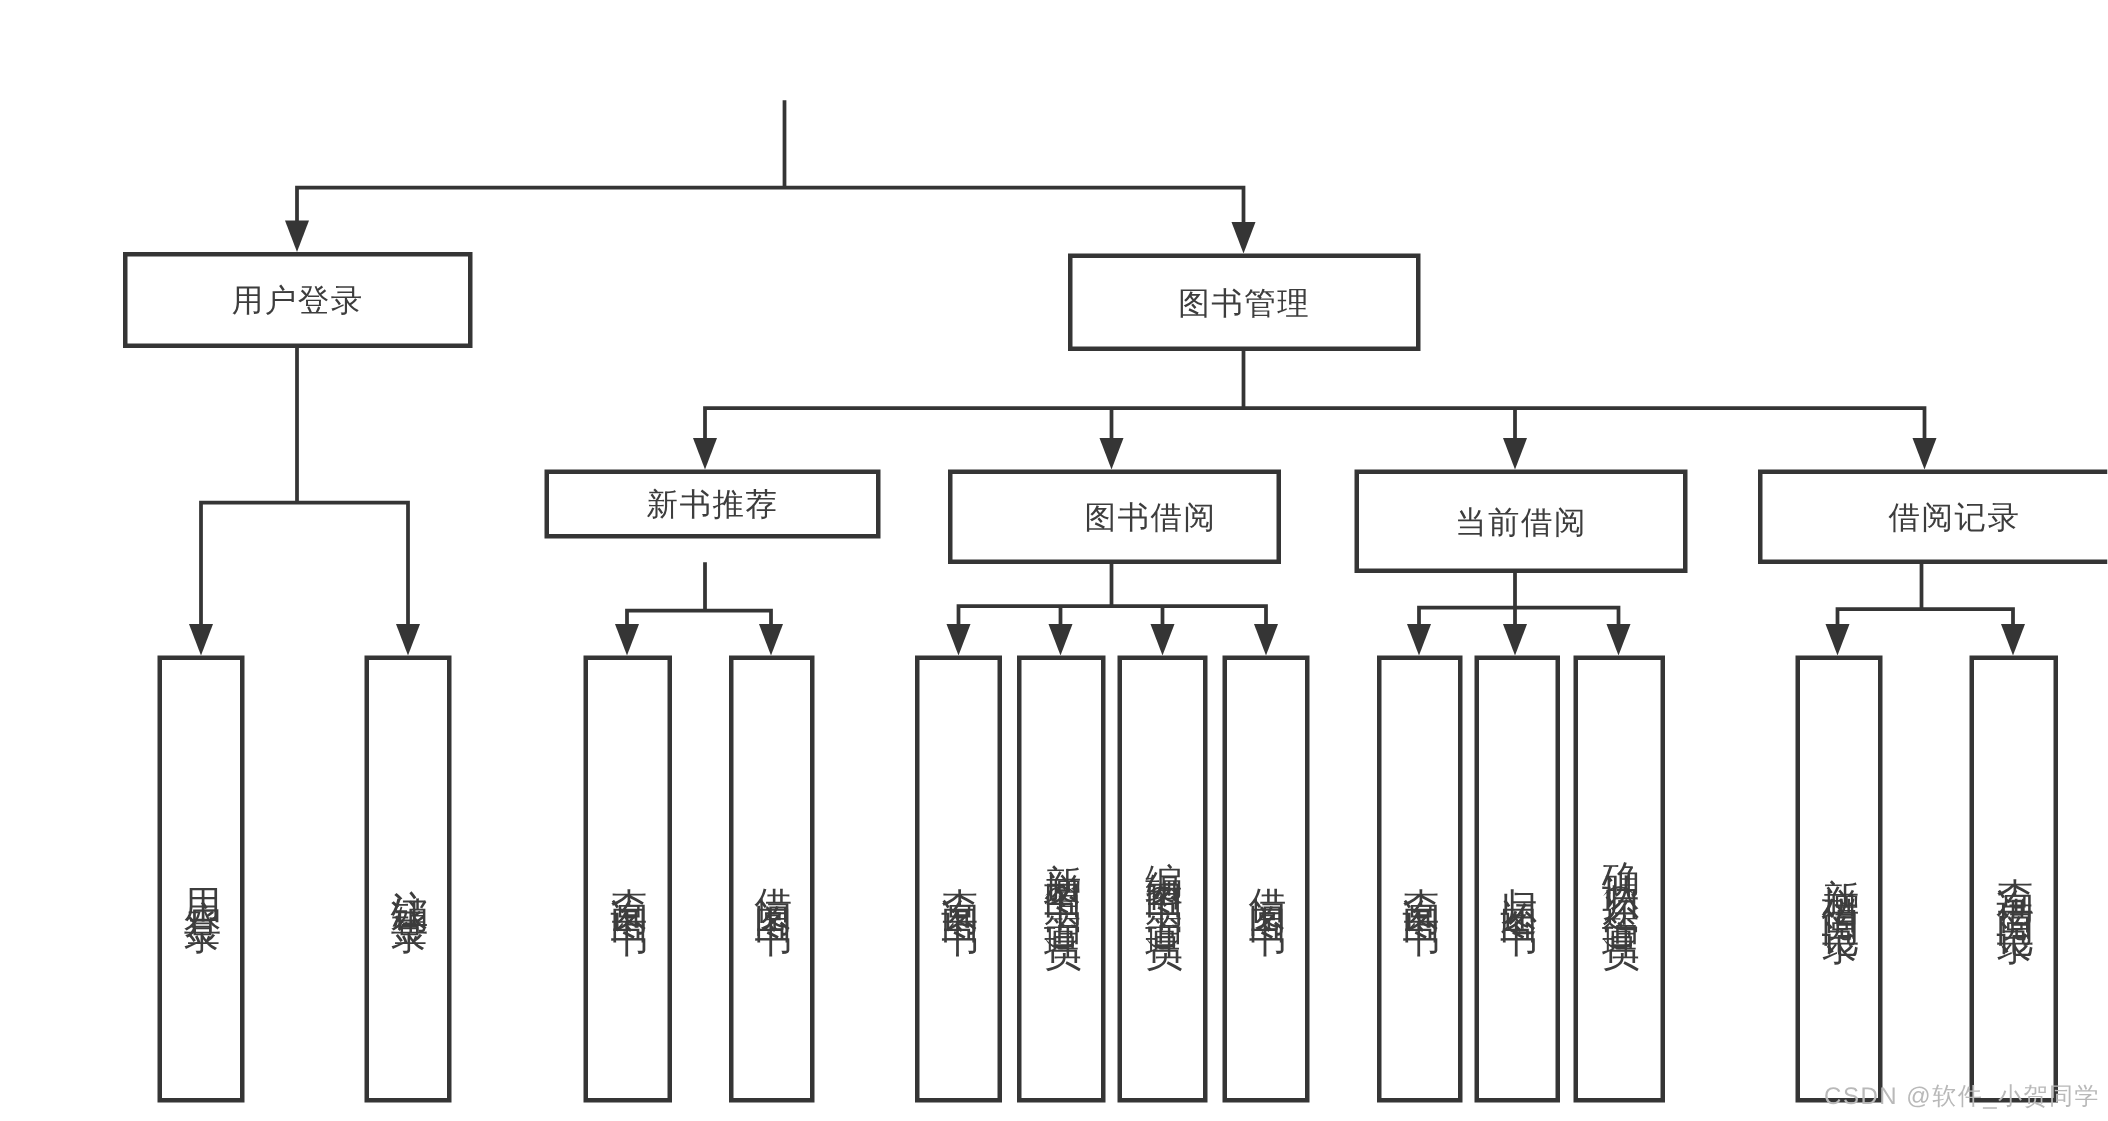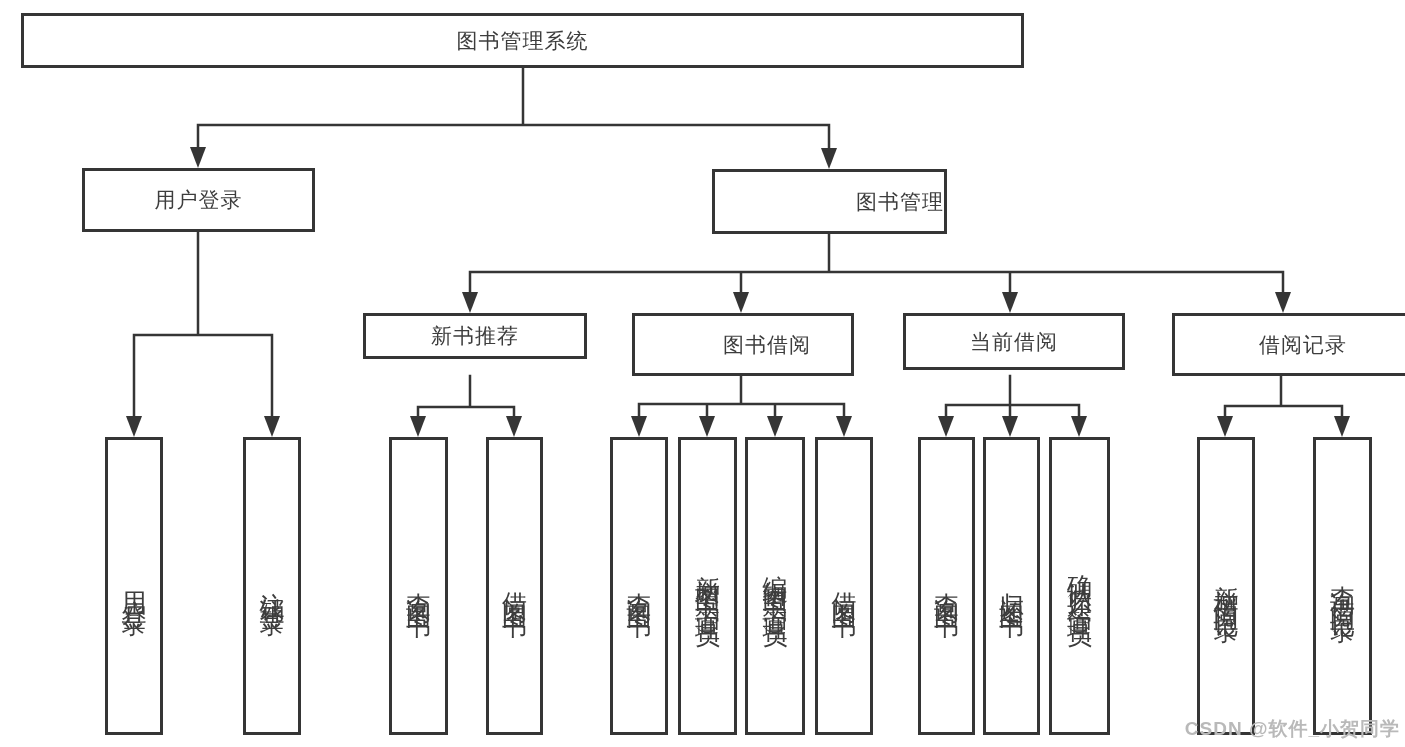--- a/index.html
+++ b/index.html
@@ -40,26 +40,25 @@
     text-orientation: mixed;
     font-size: 25px;
     letter-spacing: 7px;
     line-height: 1;
     white-space: nowrap;
   }
   .watermark {
     position: absolute;
     right: 5px;
     bottom: 5px;
-    font-size: 19px;
+    font-size: 16px;
     color: var(--wm, #b9b9b9);
     letter-spacing: 1px;
     white-space: nowrap;
     pointer-events: none;
-    font-weight: bold;
   }
 </style>
 </head>
 <body>
 
 <div id="stage" style="--line: #353535; --text: #3d3d3d; --boxbg: #ffffff; --bg: #ffffff; --wm: #b9b9b9;">
   <svg id="edges" width="1405" height="747" viewBox="0 0 1405 747" xmlns="http://www.w3.org/2000/svg">
       <path d="M523 68 V125 M198 125 H829 M198 125 V153 M829 125 V154"></path>
       <polygon points="190,147 206,147 198,168" class="arrow"></polygon>
       <polygon points="821,148 837,148 829,169" class="arrow"></polygon>
@@ -81,36 +80,33 @@
       <polygon points="836,416 852,416 844,437" class="arrow"></polygon>
       <path d="M1010 376 V405 M946 405 H1079 M946 405 V422 M1010 405 V422 M1079 405 V422"></path>
       <polygon points="938,416 954,416 946,437" class="arrow"></polygon>
       <polygon points="1002,416 1018,416 1010,437" class="arrow"></polygon>
       <polygon points="1071,416 1087,416 1079,437" class="arrow"></polygon>
       <path d="M1281 376 V406 M1225 406 H1342 M1225 406 V422 M1342 406 V422"></path>
       <polygon points="1217,416 1233,416 1225,437" class="arrow"></polygon>
       <polygon points="1334,416 1350,416 1342,437" class="arrow"></polygon>
     </svg>
   <div id="nodes">
-      <div class="node h" style="left: 21px; top: 13px; width: 1003px; height: 55px;">
-        <span class="label">图书管理系统</span>
-      </div>
       <div class="node h" style="left: 82px; top: 168px; width: 233px; height: 64px;">
         <span class="label">用户登录</span>
       </div>
-      <div class="node h" style="left: 712px; top: 169px; width: 235px; height: 65px; justify-content: flex-end;">
+      <div class="node h" style="left: 712px; top: 169px; width: 235px; height: 65px;">
         <span class="label">图书管理</span>
       </div>
       <div class="node h" style="left: 363px; top: 313px; width: 224px; height: 46px;">
         <span class="label">新书推荐</span>
       </div>
       <div class="node h" style="left: 632px; top: 313px; width: 222px; height: 63px; padding-left: 48px;">
         <span class="label">图书借阅</span>
       </div>
-      <div class="node h" style="left: 903px; top: 313px; width: 222px; height: 57px;">
+      <div class="node h" style="left: 903px; top: 313px; width: 222px; height: 69px;">
         <span class="label">当前借阅</span>
       </div>
       <div class="node h" style="left: 1172px; top: 313px; width: 262px; height: 63px; justify-content: center;">
         <span class="label">借阅记录</span>
       </div>
       <div class="node v" style="left: 105px; top: 437px; width: 58px; height: 298px;">
         <span class="label">用户登录</span>
       </div>
       <div class="node v" style="left: 243px; top: 437px; width: 58px; height: 298px;">
         <span class="label">注销登录</span>

